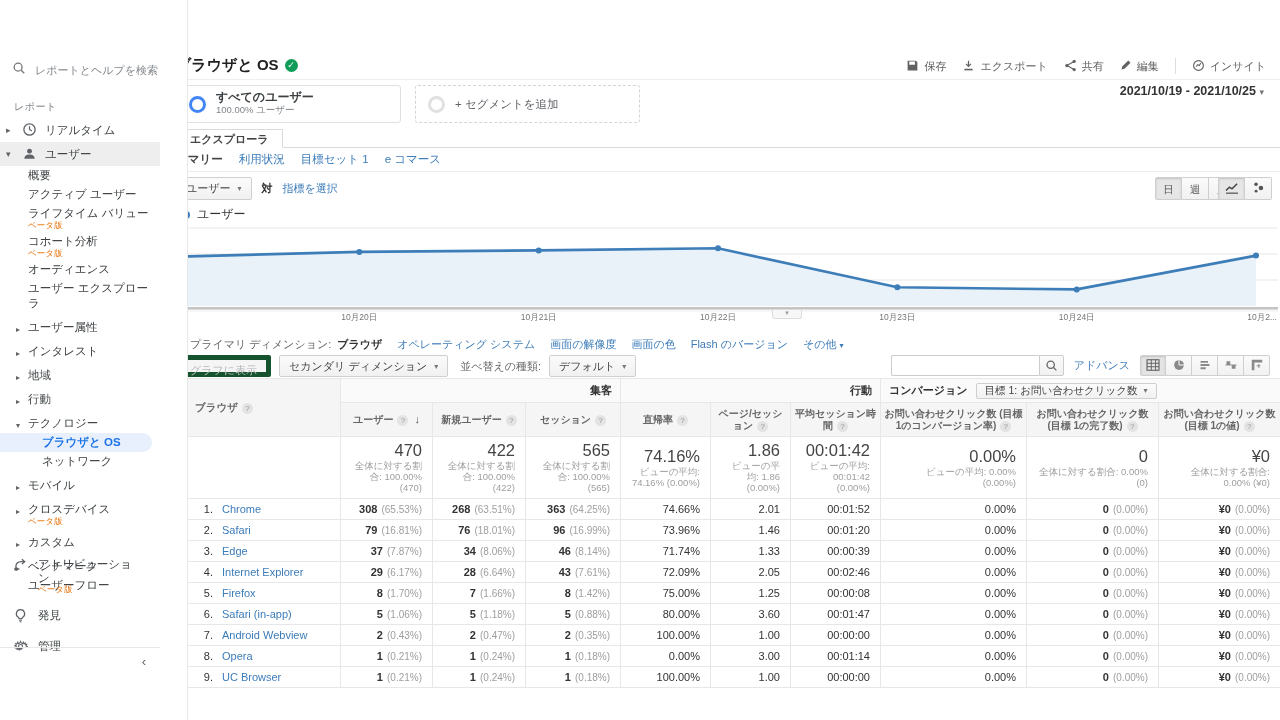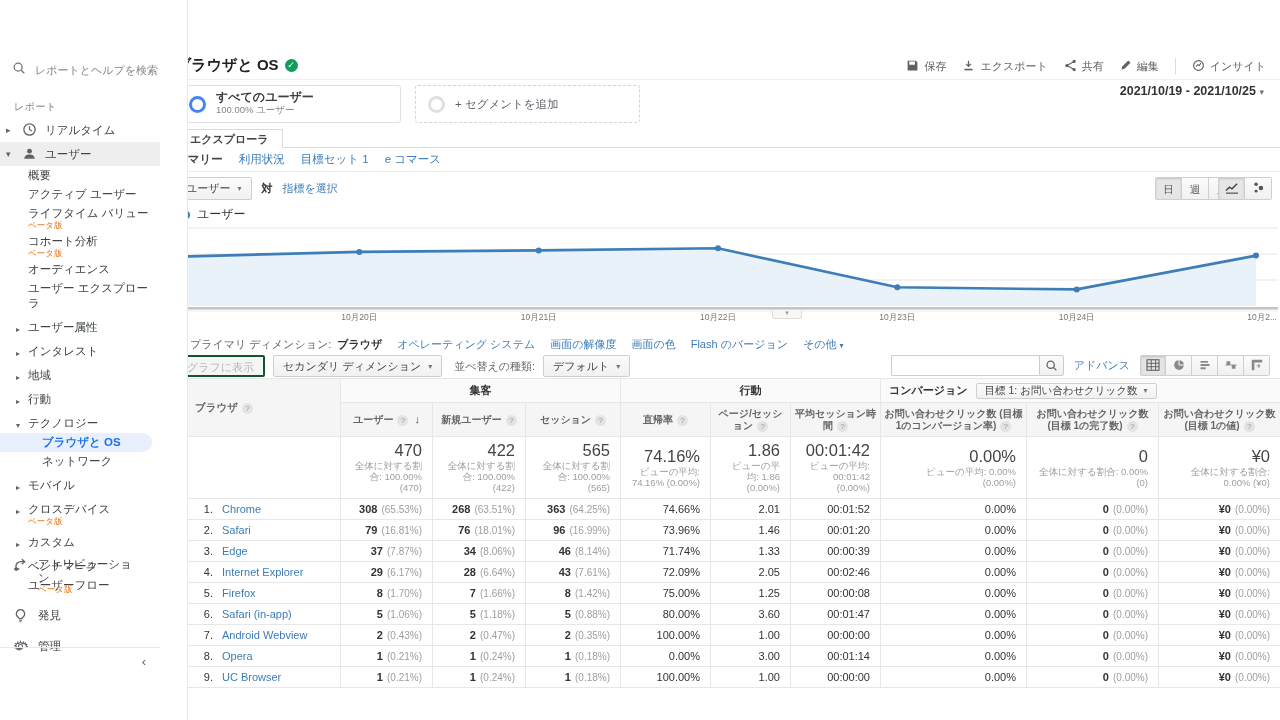--- a/index.html
+++ b/index.html
@@ -101,42 +101,42 @@
   #pull-handle { position:absolute; top:310px; left:612px; width:30px; height:9px; background:#f7f7f7;
     border:1px solid #ddd; border-top:none; border-radius:0 0 3px 3px; text-align:center;
     line-height:6px; font-size:7px; color:#999; cursor:pointer; }
 
   
   #dims-row { position:absolute; top:337px; left:16px; display:flex; align-items:center; gap:15px;
     font-size:11px; }
   #dims-row .dlab { color:#666;margin-left:14px; }
   #dims-row .dact { font-weight:bold; color:#333; margin-left:-9px; }
   #controls2 { position:absolute; top:355px; left:16px; display:flex; align-items:center; gap:8px; }
-  .btn-dis { height:22px; padding:0 9px; border:2px solid #14532d; border-radius:2px; background:#f5f5f5;
+  .btn-dis { height:22px; padding:0 9px; border:5px solid #14532d; border-radius:2px; background:#f5f5f5;
     font-size:11px; color:#b5b5b5; line-height:21px; }
   .sort-lab { font-size:11px; color:#666; margin-left:4px; }
   #search-zone { position:absolute; top:355px; right:10px; display:flex; align-items:center; gap:10px; }
   #tbl-search { width:148px; height:21px; border:1px solid #ccc; border-right:none;
     border-radius:2px 0 0 2px; font-size:11px; padding:0 6px; outline:none; }
   .sbtn { width:25px; height:21px; border:1px solid #ccc; border-radius:0 2px 2px 0;
     background:linear-gradient(#fbfbfb,#f1f1f1); display:flex; align-items:center;
     justify-content:center; cursor:pointer; }
   #view-icons { display:flex; }
   .v-btn { width:26px; height:21px; border:1px solid #cfcfcf; border-left:none;
     background:linear-gradient(#fbfbfb,#f1f1f1); display:flex; align-items:center;
     justify-content:center; cursor:pointer; }
   .v-btn:first-child { border-left:1px solid #cfcfcf; border-radius:2px 0 0 2px; }
   .v-btn:last-child { border-radius:0 2px 2px 0; }
   .v-btn.sel { background:#e4e4e4; box-shadow:inset 0 1px 2px rgba(0,0,0,.15); }
 
   
   #table-wrap { position:absolute; top:378px; left:0; width:1120px; }
   .rt { border-collapse:collapse; table-layout:fixed; width:1120px; font-size:11px; }
   .rt th,.rt td { border:1px solid #e7e7e7; }
-  .g-row th { background:#fafafa; font-weight:bold; color:#333; text-align:center; height:24px;
+  .g-row th { background:#fafafa; font-weight:bold; color:#333; text-align:right; height:24px;
     padding:2px 8px; font-size:11px; }
   .g-row .grp-conv { display:flex; align-items:center; gap:8px; border:none; }
   .goal-btn { height:16px; padding:0 8px; border:1px solid #cfcfcf; border-radius:2px;
     background:linear-gradient(#fbfbfb,#f1f1f1); font-weight:normal; font-size:10.5px; color:#444;
     display:inline-flex; align-items:center; gap:6px; cursor:pointer; }
   .c-row th { background:#f5f5f5; color:#666; font-weight:bold; text-align:center; font-size:10px;
     padding:4px 3px; line-height:12px; height:34px; vertical-align:middle; }
   th.browser-h { background:#f5f5f5; text-align:left; padding:2px 8px; color:#666; font-size:10.5px; }
   .cb-cell { background:#f9f9f9; text-align:center; vertical-align:middle; padding:0; }
   .cb { display:inline-block; width:11px; height:11px; border:1px solid #b0b0b0; border-radius:2px;

